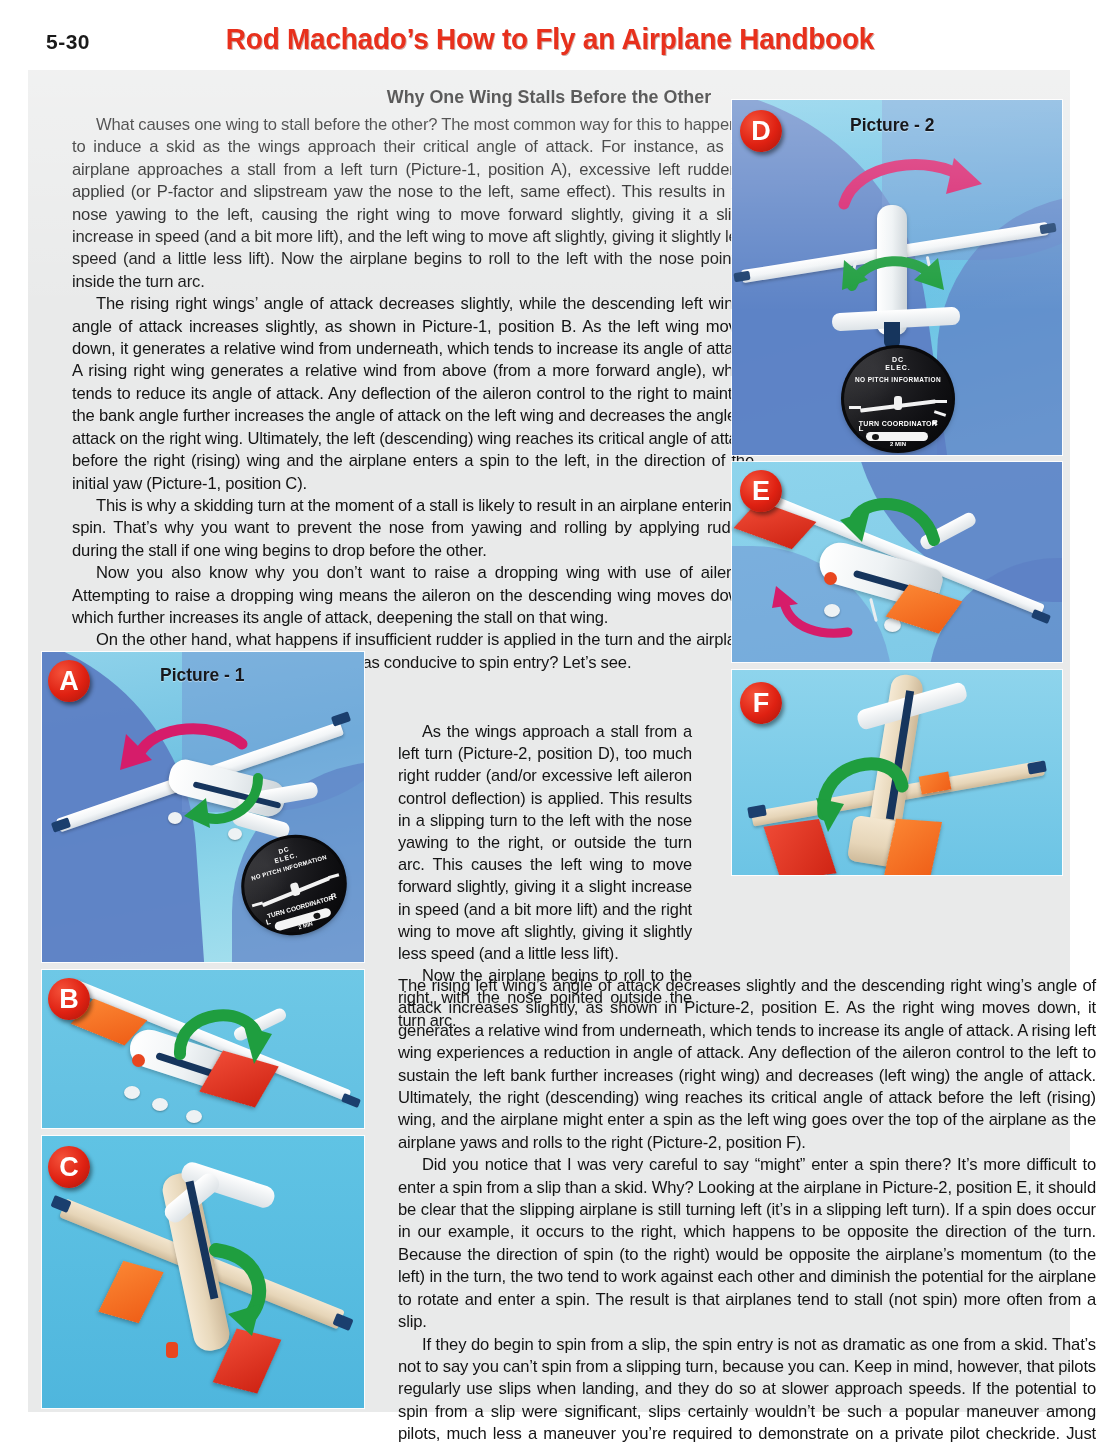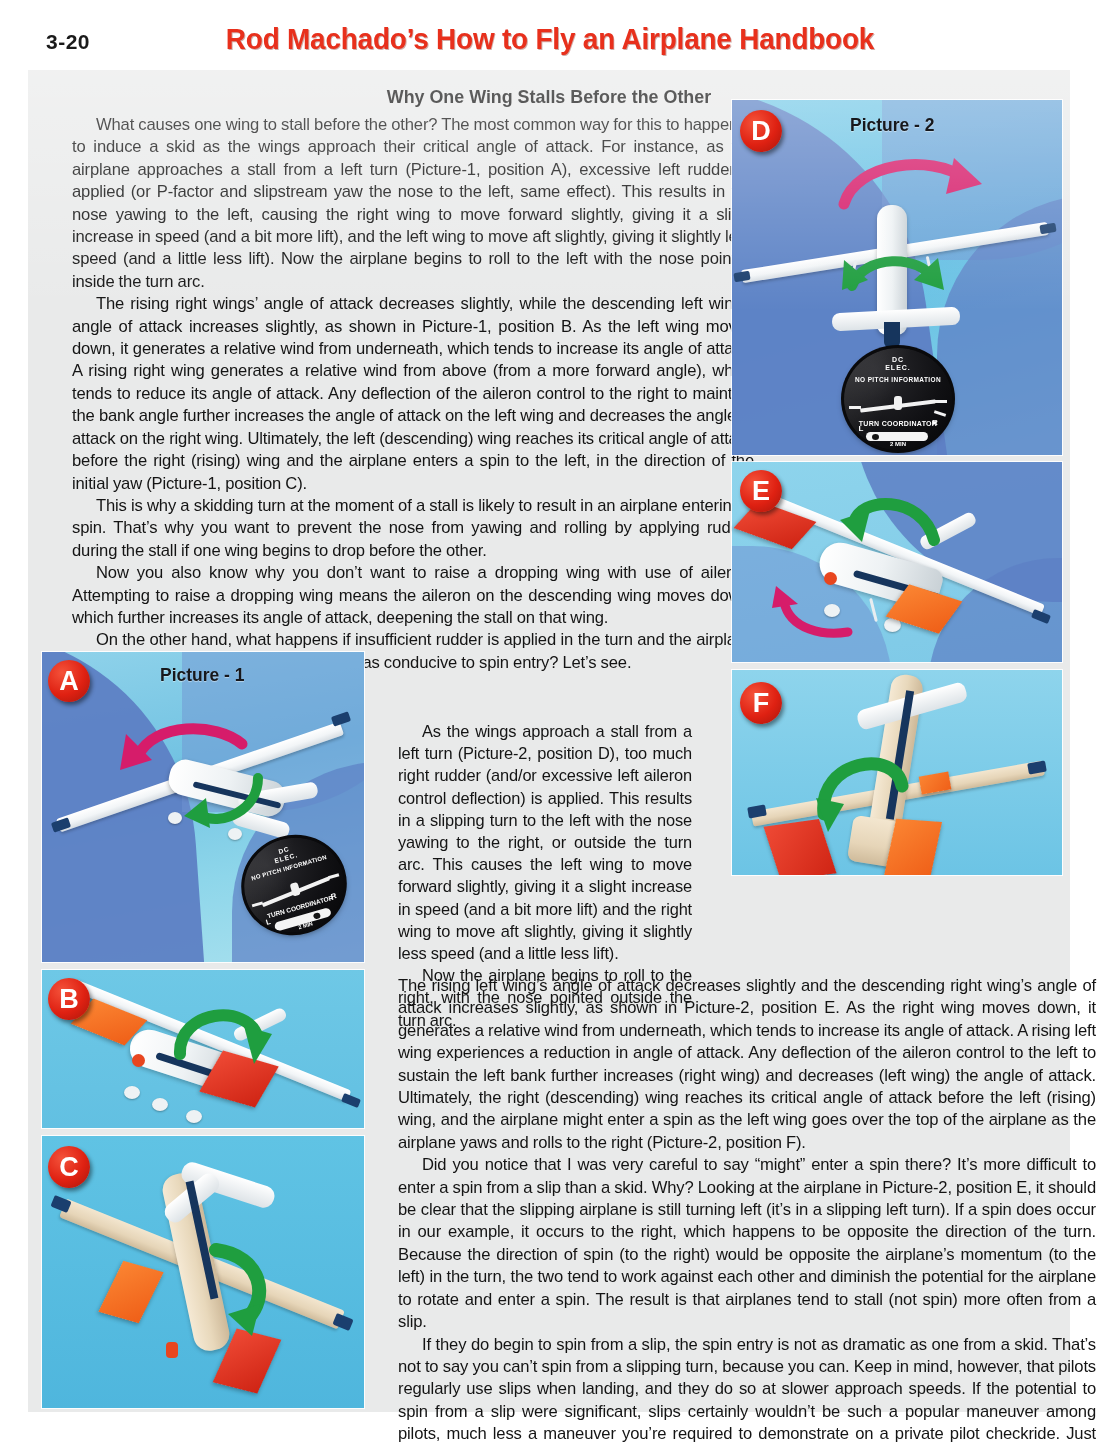--- a/index.html
+++ b/index.html
@@ -113,21 +113,21 @@
   .tc .incbox{position:absolute;background:#f4f4f4;border-radius:5px;}
   .tc .ball{position:absolute;background:#141414;border-radius:50%;}
 
   .gloss{position:absolute;left:0;top:0;right:0;bottom:0;pointer-events:none;
          background:linear-gradient(115deg,rgba(255,255,255,.13) 0%,rgba(255,255,255,0) 45%);}
 </style>
 </head>
 <body>
 
 <div id="page-header">
-  <div id="folio">3-20</div>
+  <div id="folio">5-30</div>
   <div id="book-title">Rod Machado’s How to Fly an Airplane Handbook</div>
 </div>
 
 <div id="content">
 
   <div id="section-heading">Why One Wing Stalls Before the Other</div>
 
   <div class="txt" id="col-top">
     <p>What causes one wing to stall before the other? The most common way for this to happen is to induce a skid as the wings approach their critical angle of attack. For instance, as the airplane approaches a stall from a left turn (Picture-1, position A), excessive left rudder is applied (or P-factor and slipstream yaw the nose to the left, same effect). This results in the nose yawing to the left, causing the right wing to move forward slightly, giving it a slight increase in speed (and a bit more lift), and the left wing to move aft slightly, giving it slightly less speed (and a little less lift). Now the airplane begins to roll to the left with the nose pointed inside the turn arc.</p>
     <p>The rising right wings’ angle of attack decreases slightly, while the descending left wings’ angle of attack increases slightly, as shown in Picture-1, position B. As the left wing moves down, it generates a relative wind from underneath, which tends to increase its angle of attack. A rising right wing generates a relative wind from above (from a more forward angle), which tends to reduce its angle of attack. Any deflection of the aileron control to the right to maintain the bank angle further increases the angle of attack on the left wing and decreases the angle of attack on the right wing. Ultimately, the left (descending) wing reaches its critical angle of attack before the right (rising) wing and the airplane enters a spin to the left, in the direction of the initial yaw (Picture-1, position C).</p>

